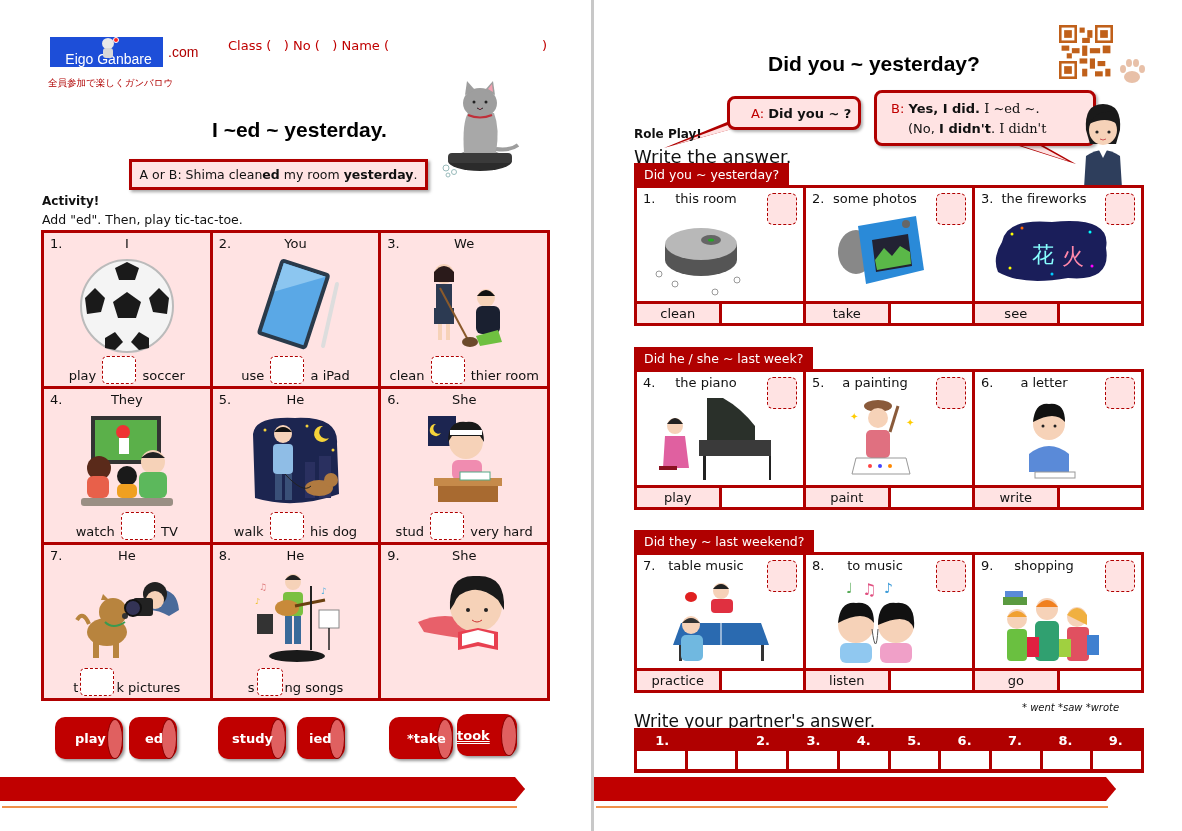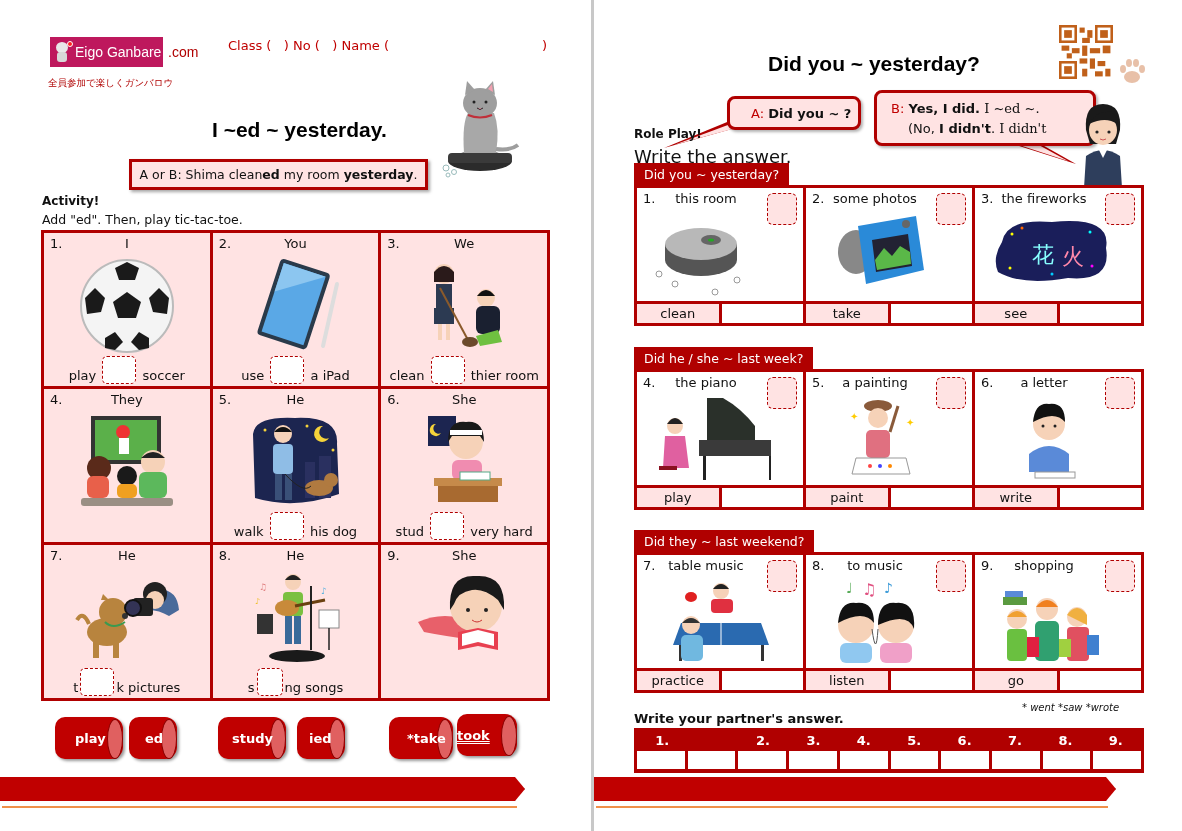--- a/index.html
+++ b/index.html
@@ -2,21 +2,21 @@
 <html><head>
 <meta charset="utf-8">
 <style>
   * { box-sizing: border-box; margin: 0; padding: 0; }
   html, body { width: 1182px; height: 831px; overflow: hidden; background: #ffffff; }
   body { position: relative; font-family: "DejaVu Sans", sans-serif; color: #111; }
   .abs { position: absolute; }
   .divider { left: 591px; top: 0; width: 3px; height: 831px; background: #c8c8c8; }
 
   
-  .logo { left: 50px; top: 37px; width: 113px; height: 30px; background: #be185d; color: #fff; font-family: "Liberation Sans", sans-serif; font-size: 14px; display: flex; align-items: center; padding-left: 4px; gap: 3px; }
+  .logo { left: 50px; top: 37px; width: 113px; height: 30px; background: #1d4ed8; color: #fff; font-family: "Liberation Sans", sans-serif; font-size: 14px; display: flex; align-items: center; padding-left: 4px; gap: 3px; flex-direction: column; }
   .logo-mascot { width: 18px; height: 22px; position: relative; }
   .logo-mascot .head { position: absolute; left: 2px; top: 1px; width: 12px; height: 11px; background: #e8e8e8; border-radius: 50%; }
   .logo-mascot .body { position: absolute; left: 3px; top: 11px; width: 10px; height: 10px; background: #d8d8d8; border-radius: 3px; }
   .logo-mascot .dot { position: absolute; left: 13px; top: 0; width: 6px; height: 6px; background: #ff2020; border-radius: 50%; border: 1px solid #fff; }
   .logo-suffix { left: 168px; top: 44px; font-family: "Liberation Sans", sans-serif; font-size: 14px; color: #b00000; }
   .tagline { left: 48px; top: 77px; font-size: 9.5px; color: #b00000; }
   .classline { left: 228px; top: 38px; font-family: "DejaVu Sans", sans-serif; font-size: 13px; color: #c00000; white-space: pre; }
   .classline-close { left: 542px; top: 38px; font-size: 13px; color: #c00000; }
 
   .title-left { left: 212px; top: 118px; font-family: "Liberation Sans", sans-serif; font-weight: bold; font-size: 21px; color: #000; }
@@ -63,21 +63,21 @@
   .sec-cell { background: #fff; position: relative; height: 113px; }
   .sec-num { position: absolute; left: 6px; top: 3px; font-size: 13px; }
   .sec-obj { position: absolute; left: 0; right: 48px; top: 3px; text-align: center; font-size: 13px; padding-left: 20px; white-space: nowrap; }
   .sec-check { position: absolute; right: 6px; top: 5px; width: 30px; height: 32px; border: 1.5px dashed #b00000; border-radius: 6px; background: #ffe3e3; }
   .sec-pic { position: absolute; left: 14px; top: 24px; width: 120px; height: 86px; }
   .verb-row { display: grid; grid-template-columns: 1fr 1fr; gap: 3px; height: 19px; }
   .verb { background: #ffe3e3; font-size: 13px; text-align: center; line-height: 19px; }
   .verb-ans { background: #fff; }
 
   .hint { left: 1022px; top: 702px; font-size: 10px; font-style: italic; }
-  .partner-label { left: 634px; top: 711px; font-size: 13px; font-weight: bold; }
+  .partner-label { left: 634px; top: 711px; font-size: 17px; }
   .ans-table { left: 634px; top: 728px; width: 510px; height: 45px; background: #b00000; padding: 3px; }
   .ans-head { display: grid; grid-template-columns: repeat(10, 1fr); height: 20px; color: #fff; font-weight: bold; font-size: 13px; }
   .ans-head div { text-align: center; line-height: 20px; }
   .ans-cells { display: grid; grid-template-columns: repeat(10, 1fr); gap: 3px; height: 18px; }
   .ans-cells div { background: #fff; }
 </style>
 </head>
 <body>
 
 <div class="abs divider"></div>
@@ -199,20 +199,25 @@
         <rect x="42" y="24" width="10" height="16" fill="#fff"></rect>
       <rect x="4" y="84" width="92" height="8" rx="3" fill="#9a8f84"></rect>
       <circle cx="22" cy="54" r="12" fill="#5a2a1a"></circle>
         <rect x="10" y="62" width="22" height="22" rx="6" fill="#e8604a"></rect>
       <circle cx="50" cy="62" r="10" fill="#1a1a1a"></circle>
         <rect x="40" y="70" width="20" height="14" rx="5" fill="#f0a020"></rect>
       <circle cx="76" cy="48" r="12" fill="#f6d2b8"></circle>
         <path d="M64 44 Q76 32 88 44 Z" fill="#222"></path>
       <rect x="62" y="58" width="28" height="26" rx="6" fill="#5cb85c"></rect>
     </svg>
+    <div class="ttt-phrase">
+      <span>watch</span>
+      <span class="blank"></span>
+      <span>TV</span>
+    </div>
   </div>
 
   <div class="ttt-cell">
     <span class="ttt-num">5.</span>
     <span class="ttt-subj">He</span>
     <svg class="ttt-pic" viewBox="0 0 100 96">
       <path d="M8 20 Q10 2 50 4 Q94 2 92 30 L94 80 Q50 96 10 84 Z" fill="#1c2550"></path>
       <path d="M78 12 a8 8 0 1 0 6 12 a6 6 0 1 1 -6 -12" fill="#f5d33a"></path>
       <circle cx="20" cy="16" r="1.5" fill="#f5d33a"></circle>
         <circle cx="62" cy="12" r="1.5" fill="#f5d33a"></circle>

